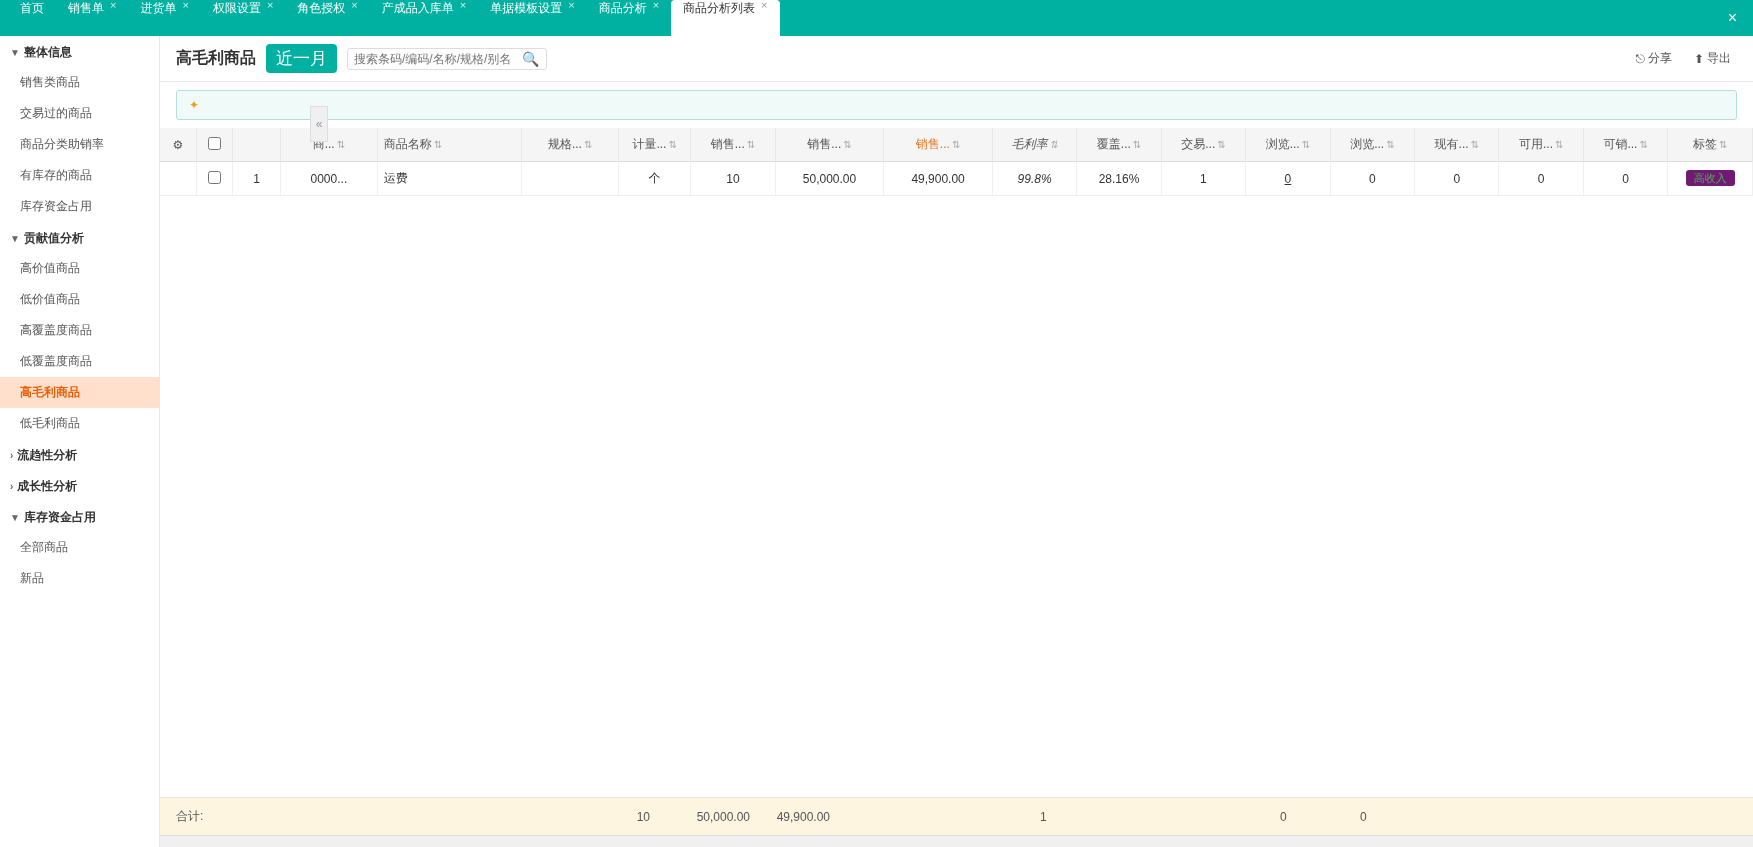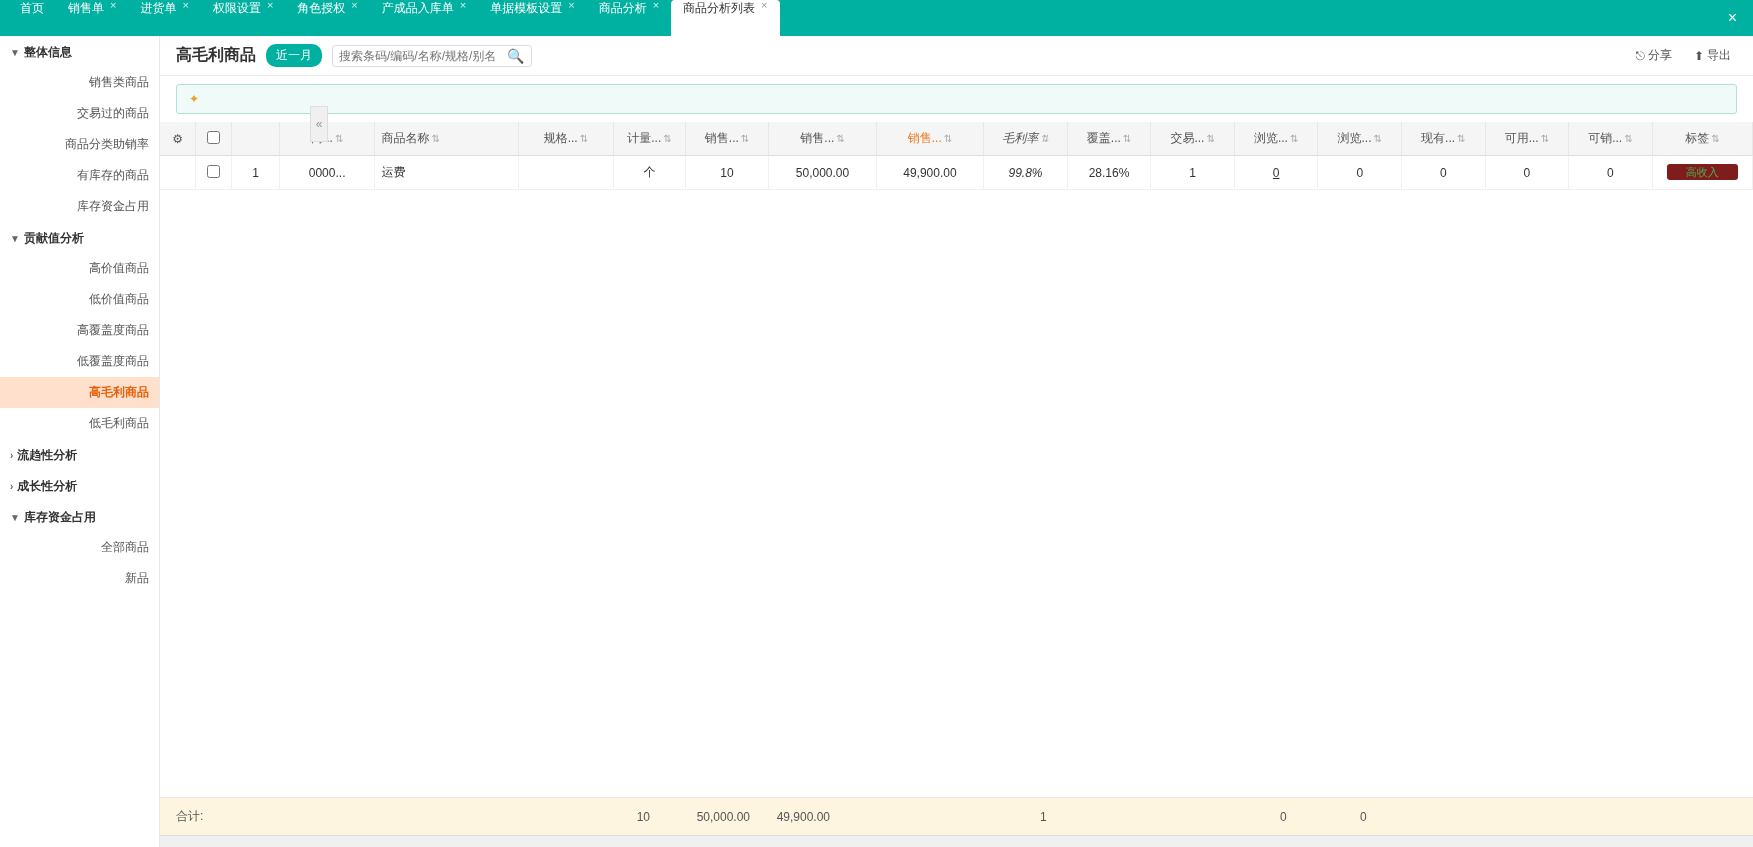--- a/index.html
+++ b/index.html
@@ -70,21 +70,20 @@
       font-size: 12px;
     }
     .sidebar-group-header .arrow { margin-right: 4px; font-size: 10px; color: #666; }
     .sidebar-item {
       padding: 7px 10px 7px 20px;
       color: #555;
       cursor: pointer;
       white-space: nowrap;
       overflow: hidden;
       text-overflow: ellipsis;
-      text-align: right;
     }
     .sidebar-item.active {
       background: #ffe0cc;
       color: #e8600a;
       font-weight: bold;
     }
     .sidebar-collapse-btn {
       position: absolute;
       left: 150px;
       top: 70px;
@@ -121,24 +120,24 @@
     }
     .content-title {
       font-size: 16px;
       font-weight: bold;
       color: #333;
     }
     .time-filter-btn {
       background: #00b0a0;
       color: #fff;
       border: none;
-      border-radius: 10px;
+      border-radius: 4px;
       padding: 3px 10px;
       cursor: pointer;
-      font-size: 12px;
+      font-size: 17px;
     }
     .search-box {
       display: flex;
       align-items: center;
       border: 1px solid #ddd;
       border-radius: 3px;
       padding: 2px 6px;
       width: 200px;
       background: #fff;
     }
@@ -214,24 +213,24 @@
       border-bottom: 1px solid #f0f0f0;
     }
     tbody td {
       padding: 8px 6px;
       text-align: center;
       color: #333;
       border-right: 1px solid #f0f0f0;
       white-space: nowrap;
     }
     .tag-high-income {
-      background: #7f1d1d;
+      background: #701a75;
       color: #4caf50;
       border-radius: 3px;
-      padding: 2px 19px;
+      padding: 2px 8px;
       font-size: 11px;
     }
     .underline { text-decoration: underline; cursor: pointer; }
 
     
     .footer-summary {
       border-top: 1px solid #e8e8e8;
       background: #fdf5e0;
       padding: 8px 16px;
       display: flex;

